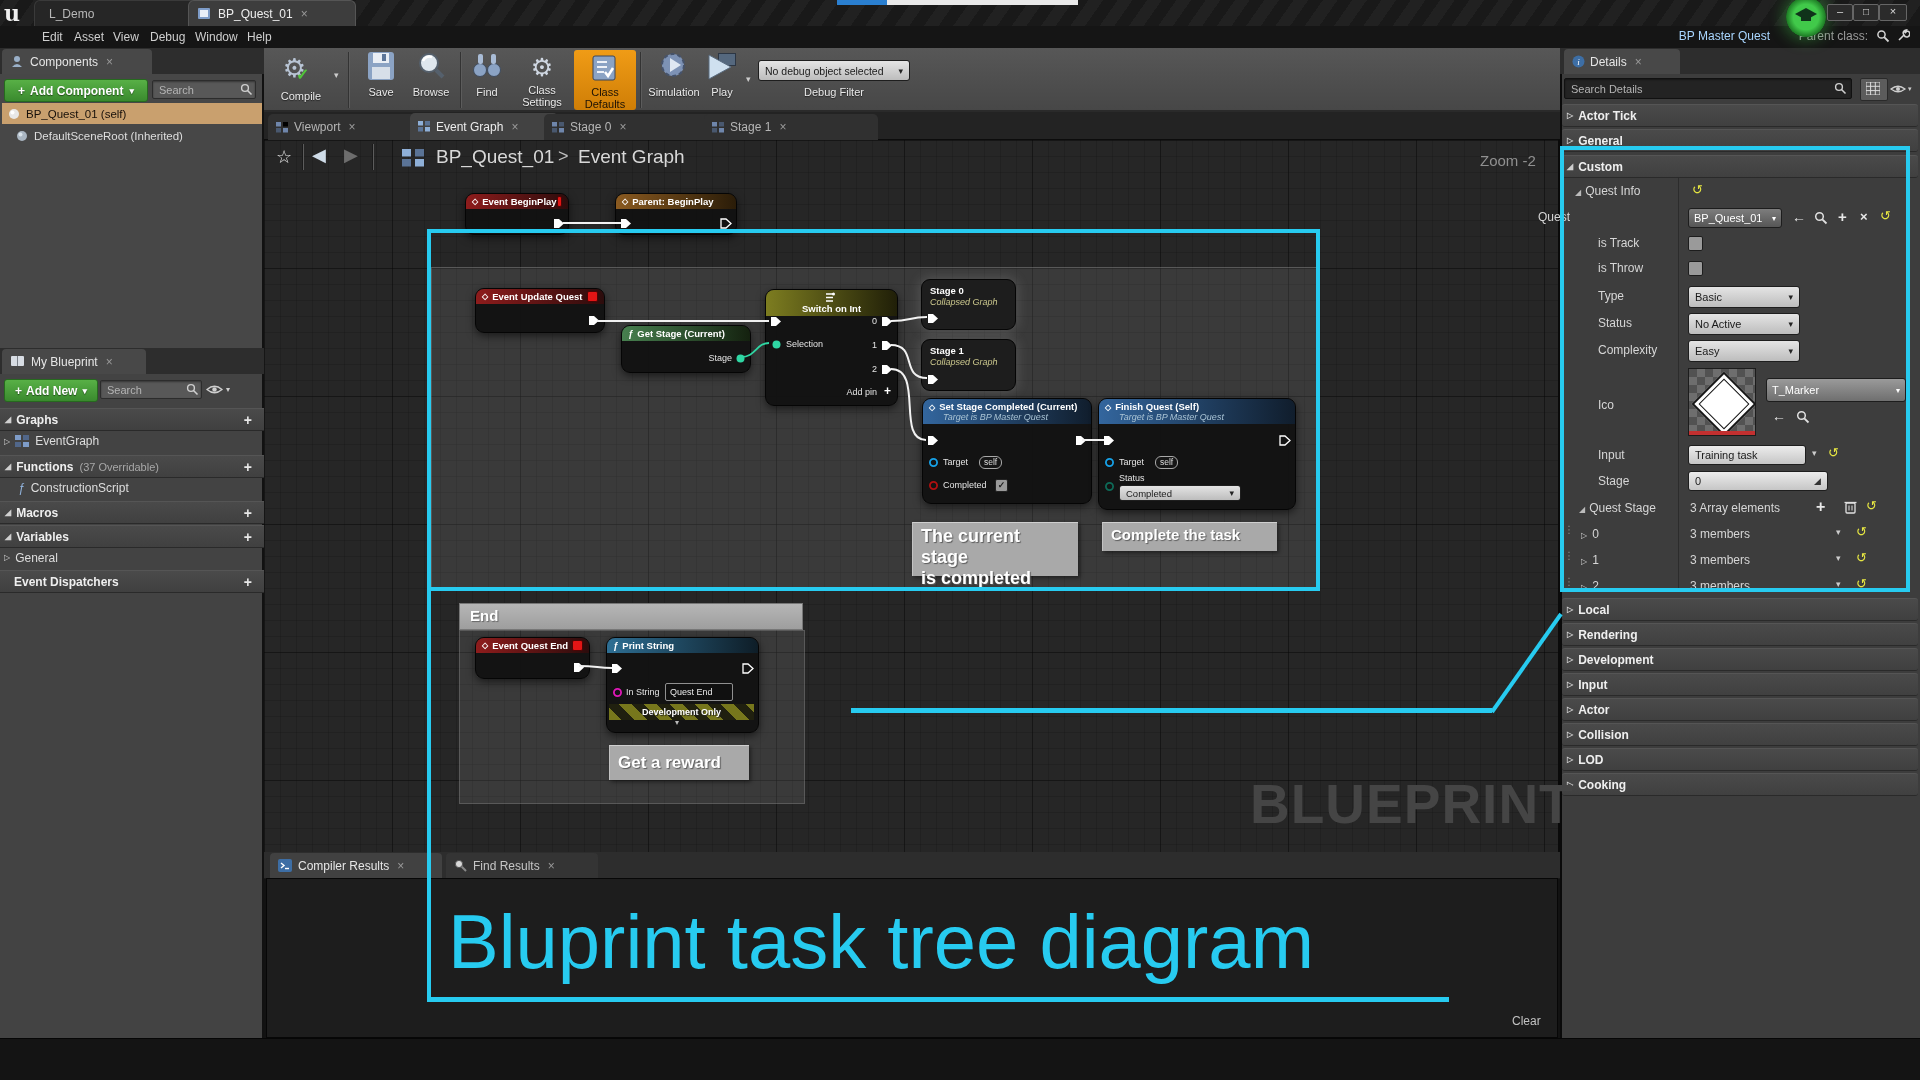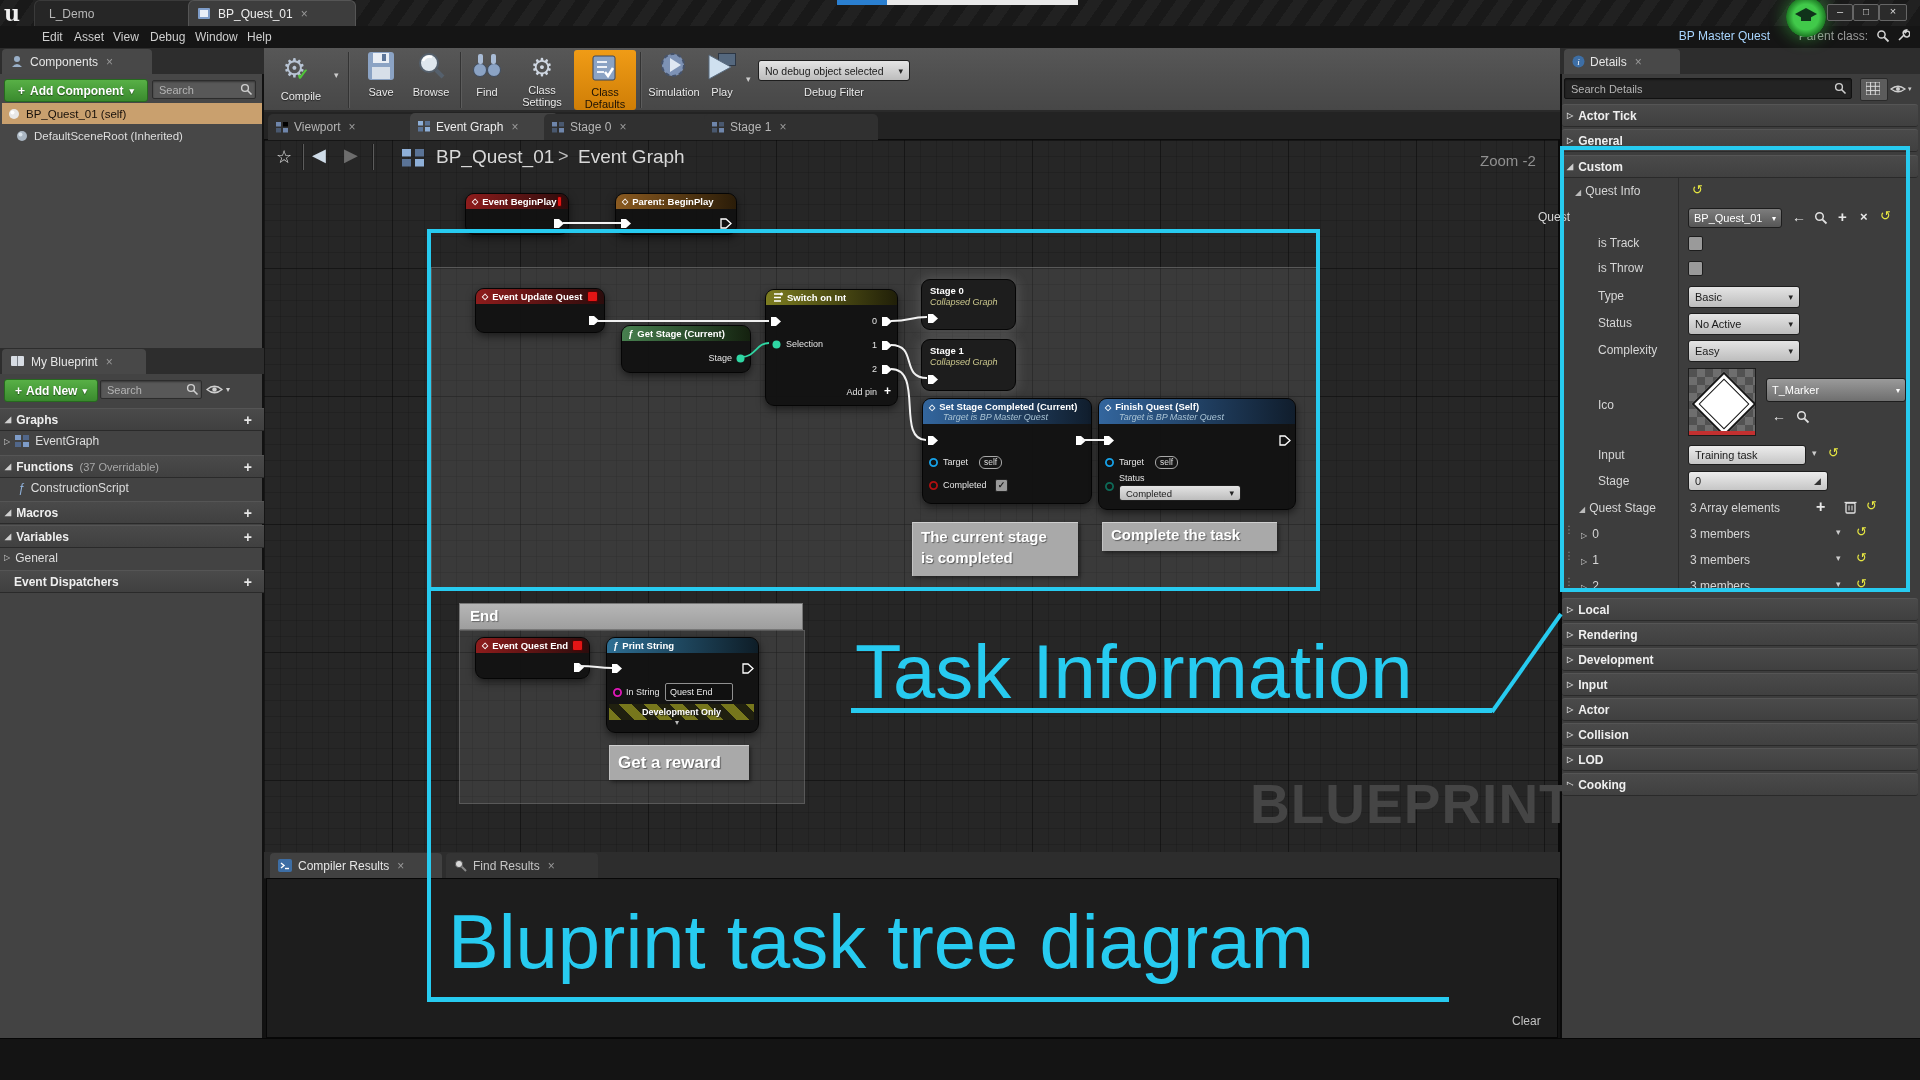--- a/index.html
+++ b/index.html
@@ -387,21 +387,21 @@
         <span style="margin-right:4px;font-style:italic;">ƒ</span>
         <span>Get Stage (Current)</span>
       </div>
     <span class="pinlbl abs" style="right:18px;top:27px;">Stage</span>
     <svg class="abs" style="right:4px;top:27px;" width="11" height="11">
         <circle cx="5.5" cy="5.5" r="4" fill="#2fd6a3"></circle>
       </svg>
   </div>
 
   <div class="node" style="left:765px;top:289px;width:131px;height:115px;">
-    <div class="nhead" style="background:linear-gradient(to right,#7d7d20,#201f08);">
+    <div class="nhead" style="background:linear-gradient(to right,#7d7d20,#201f08);flex-direction:column;">
         <svg width="11" height="11" style="margin-right:4px;">
           <path d="M2 2h7M2 5.5h7M2 9h7" stroke="#fff" stroke-width="1.4"></path>
           <circle cx="9.5" cy="2" r="1.5" fill="#fff"></circle>
         </svg>
         <span>Switch on Int</span>
       </div>
     <svg class="abs" style="left:4px;top:26px;" width="12" height="11">
         <path d="M1 1h5l5 4.5L6 10H1z" fill="#fff"></path>
       </svg>
     <svg class="abs" style="left:5px;top:49px;" width="11" height="11">
@@ -481,21 +481,21 @@
     <span class="pinlbl abs" style="left:20px;top:74px;">Status</span>
     <svg class="abs" style="left:5px;top:82px;" width="11" height="11">
         <circle cx="5.5" cy="5.5" r="3.6" fill="none" stroke="#0e6a58" stroke-width="1.8"></circle>
       </svg>
     <div class="abs ddl" style="left:20px;top:86px;width:122px;height:16px;font-size:9.5px;">
         <span>Completed</span>
         <span class="car">▾</span>
       </div>
   </div>
 
-  <div class="abs smcmt" style="left:912px;top:522px;width:166px;height:54px;font-size:15px;line-height:21px;"><span>The current stage</span><br><span>is completed</span></div>
+  <div class="abs smcmt" style="left:912px;top:522px;width:166px;height:54px;font-size:18px;line-height:21px;"><span>The current stage</span><br><span>is completed</span></div>
   <div class="abs smcmt" style="left:1102px;top:522px;width:175px;height:29px;font-size:15px;"><span>Complete the task</span></div>
 
   <div class="node" style="left:475px;top:637px;width:113px;height:40px;">
     <div class="nhead" style="background:linear-gradient(to right,#8e1c1c,#2c0c0c);">
         <span style="margin-right:4px;font-size:8px;">◇</span>
         <span>Event Quest End</span>
         <span class="redsq"></span>
       </div>
     <svg class="abs" style="right:4px;top:24px;" width="12" height="11">
         <path d="M1 1h5l5 4.5L6 10H1z" fill="#fff"></path>
@@ -710,20 +710,19 @@
   </div>
   <div class="abs" style="left:266px;top:878px;width:1292px;height:160px;background:#1d1d1d;border:1px solid #070707;box-sizing:border-box;"></div>
   <div class="abs" style="left:1512px;top:1014px;color:#c2c2c2;font-size:12px;">Clear</div>
 
   <div class="abs" style="left:0;top:1038px;width:1920px;height:42px;background:#141414;border-top:1px solid #060606;box-sizing:border-box;"></div>
 
   <div class="abs cyanbox" style="left:427px;top:229px;width:893px;height:362px;"></div>
   <div class="abs cyanbox" style="left:1560px;top:146px;width:350px;height:446px;"></div>
   <div class="abs cyan" style="left:427px;top:591px;width:4px;height:411px;"></div>
   <div class="abs cyan" style="left:427px;top:997px;width:1022px;height:5px;"></div>
-  <div class="abs anntext" style="left:855px;top:628px;font-size:76px;">Task Information</div>
   <div class="abs cyan" style="left:851px;top:708px;width:641px;height:5px;"></div>
   <svg class="abs" style="left:0;top:0;width:1920px;height:1080px;z-index:9;pointer-events:none;">
       <line x1="1492" y1="712" x2="1561" y2="614" stroke="#27cbf0" stroke-width="4"></line>
     </svg>
   <div class="abs anntext" style="left:448px;top:898px;font-size:76px;">Bluprint task tree diagram</div>
 
 </div>
 
 </body></html>

